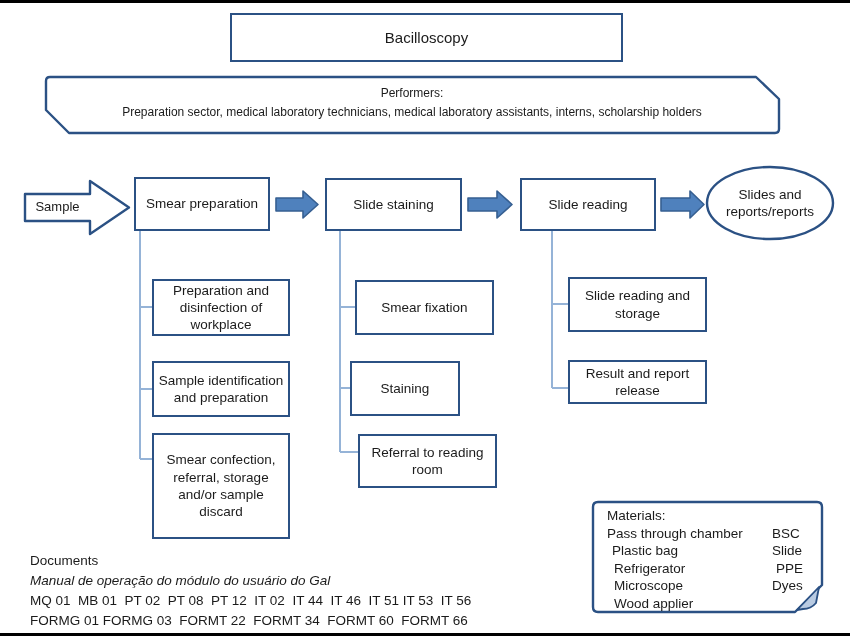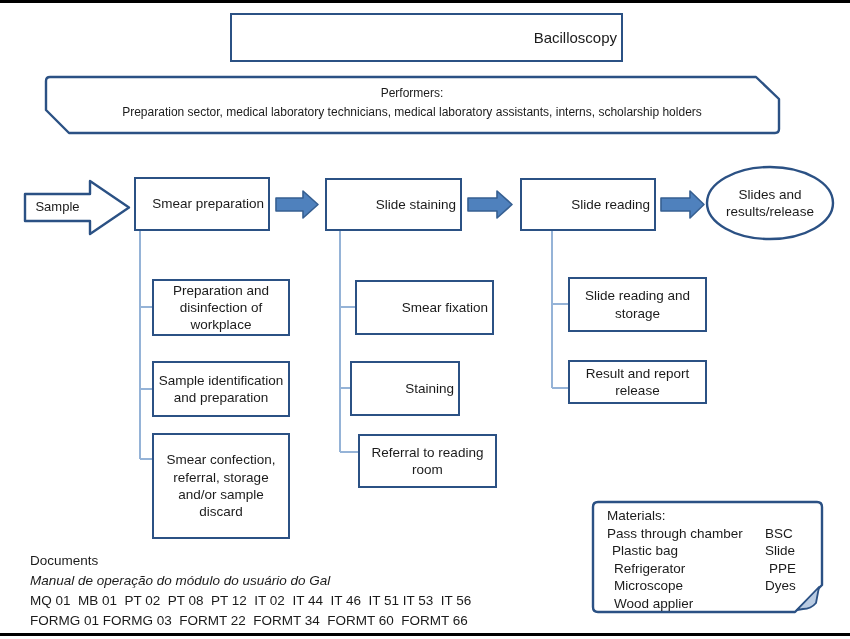--- a/index.html
+++ b/index.html
@@ -10,35 +10,35 @@
   .rule{position:absolute;left:0;width:850px;background:#000;}
   .rule.top{top:0;height:3px;}
   .rule.bottom{top:633px;height:3px;}
   svg.layer{position:absolute;left:0;top:0;width:850px;height:639px;}
   .navyshape{fill:#ffffff;stroke-width:2.4;stroke-linejoin:round;}
   .blockarrow{stroke:#365f91;stroke-width:1.6;stroke-linejoin:round;}
   .connector{fill:none;stroke-width:2;}
   .fold{stroke:#2b5184;stroke-width:1.8;stroke-linejoin:round;}
   .box{
     position:absolute;border:2.5px solid #2b5184;background:#ffffff;
-    display:flex;align-items:center;justify-content:flex-end;text-align:center;
+    display:flex;align-items:center;justify-content:center;text-align:center;
     font-size:13.5px;line-height:1.28;box-sizing:border-box;padding:2px 4px;
   }
   .title-box{border-width:2.2px;font-size:15px;}
   .freelabel{
     position:absolute;display:flex;align-items:center;justify-content:center;
     text-align:center;font-size:13.5px;line-height:1.28;
   }
   .banner-text{position:absolute;left:62px;top:84px;width:700px;text-align:center;
     font-size:12px;line-height:19px;}
   .docs{position:absolute;left:30px;top:551px;font-size:13.5px;line-height:20px;}
   .docs .manual{font-style:italic;}
   .docs .codes{white-space:pre;}
   .materials{position:absolute;left:607px;top:507px;width:210px;font-size:13.5px;line-height:17.5px;}
-  .materials .mat-grid{display:grid;grid-template-columns:150px auto;column-gap:8px;}
+  .materials .mat-grid{display:grid;grid-template-columns:150px auto;column-gap:15px;}
 </style>
 </head>
 <body>
 
 <div class="canvas">
 
   <div class="rule top"></div>
   <div class="rule bottom"></div>
 
   <svg class="layer" viewBox="0 0 850 639">
@@ -75,21 +75,21 @@
   <div class="box" style="left:134px;top:177px;width:136px;height:54px">
     <span>Smear preparation</span>
   </div>
   <div class="box" style="left:325px;top:178px;width:137px;height:53px">
     <span>Slide staining</span>
   </div>
   <div class="box" style="left:520px;top:178px;width:136px;height:53px">
     <span>Slide reading</span>
   </div>
 
-  <div class="freelabel" style="left:710px;top:170px;width:120px;height:66px">Slides and results/release</div>
+  <div class="freelabel" style="left:710px;top:170px;width:120px;height:66px">Slides and reports/reports</div>
 
   <div class="box" style="left:152px;top:279px;width:138px;height:57px">
     <span>Preparation and disinfection of workplace</span>
   </div>
   <div class="box" style="left:152px;top:361px;width:138px;height:56px">
     <span>Sample identification and preparation</span>
   </div>
   <div class="box" style="left:152px;top:433px;width:138px;height:106px">
     <span>Smear confection, referral, storage and/or sample discard</span>
   </div>

